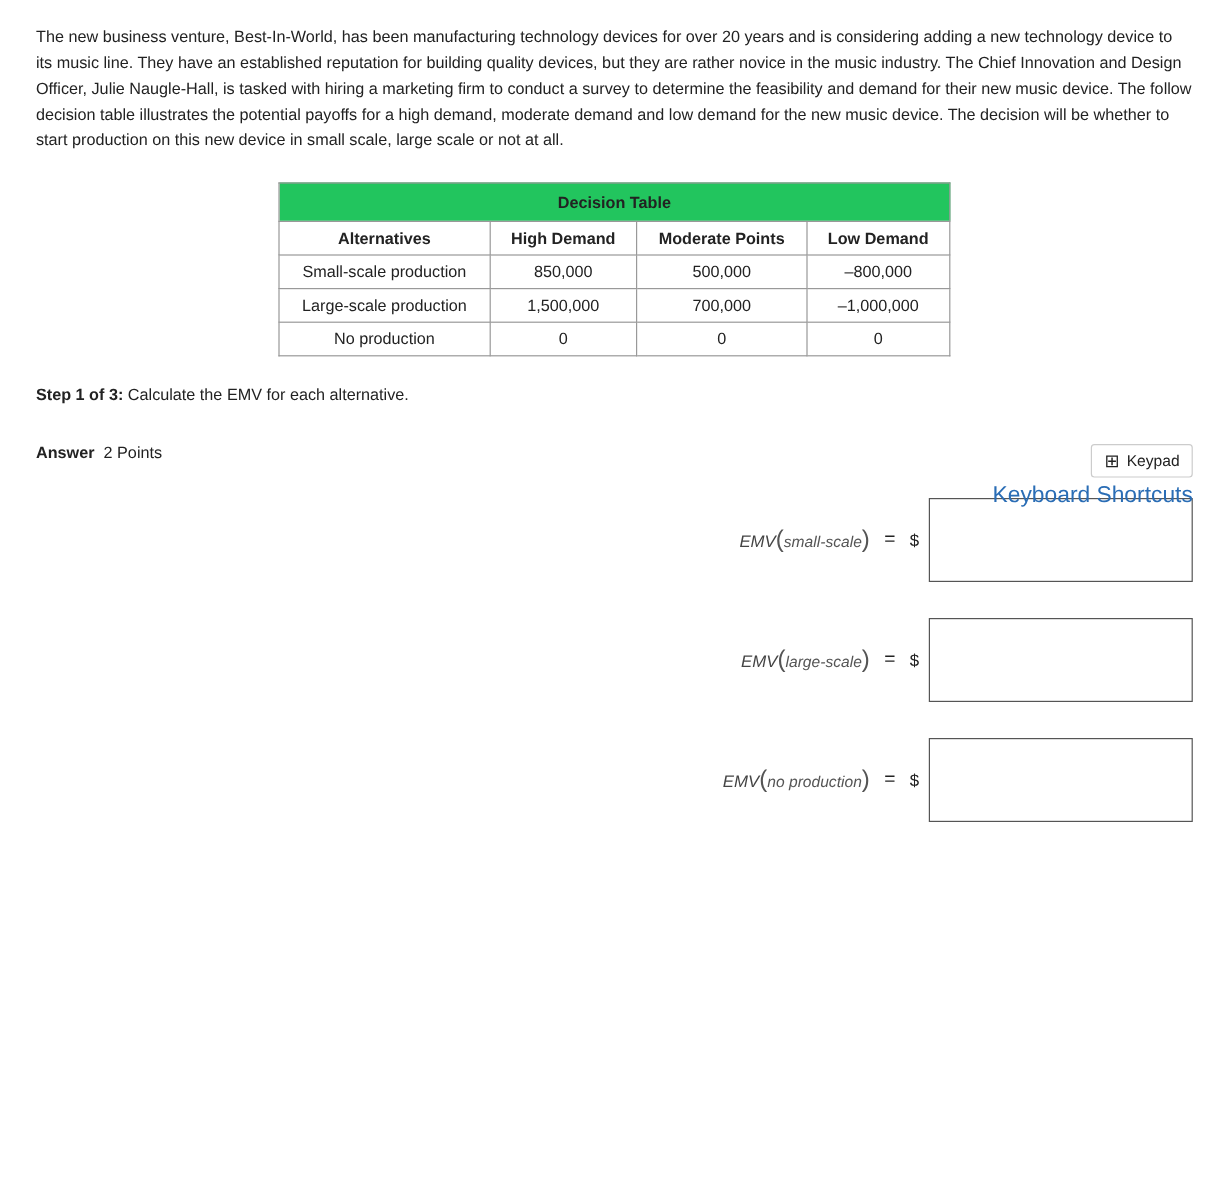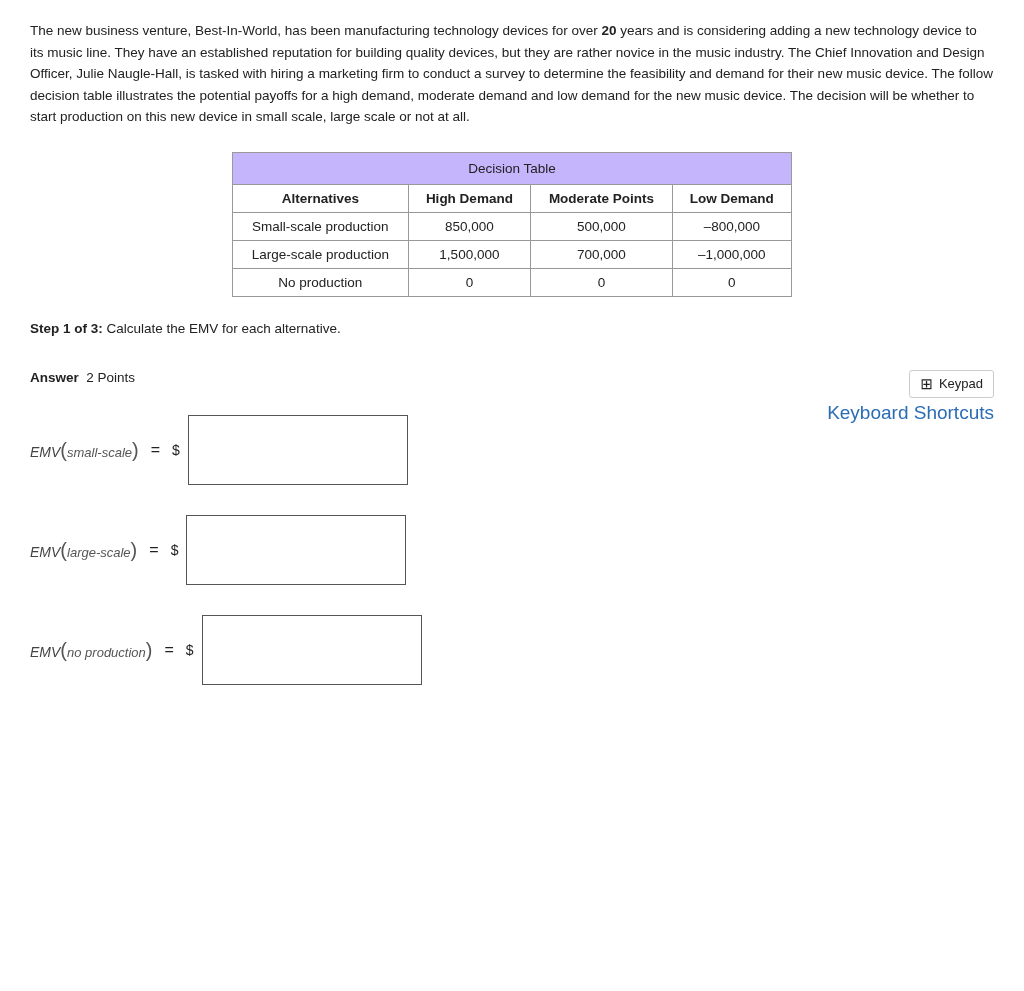--- a/index.html
+++ b/index.html
@@ -10,44 +10,44 @@
       background: #fff;
       padding: 20px 30px;
       max-width: 1024px;
     }
     .intro-text {
       line-height: 1.6;
       margin-bottom: 24px;
       font-size: 13.5px;
     }
     .intro-text strong {
-      font-weight: bold;
+      font-weight: normal;
       margin-top: 13px;
     }
     .table-container {
       display: flex;
       justify-content: center;
       margin-bottom: 24px;
     }
     .decision-table {
       border-collapse: collapse;
       min-width: 560px;
     }
     .decision-table th,
     .decision-table td {
       border: 1px solid #999;
       padding: 6px 14px;
       text-align: center;
       font-size: 13.5px;
     }
     .decision-table .table-title {
-      font-weight: normal;
+      font-weight: bold;
       text-align: center;
       border: 1px solid #999;
-      background: #c4b5fd;
+      background: #22c55e;
       padding: 8px;
     }
     .decision-table .state-header {
       font-weight: bold;
       text-align: center;
     }
     .decision-table .col-header {
       font-weight: bold;
     }
     .decision-table .alt-cell {
@@ -101,21 +101,21 @@
       color: #2a6db5;
       cursor: pointer;
       text-decoration: none;
       background: none;
       border: none;
       padding: 0;
     }
     .emv-formulas {
       display: flex;
       flex-direction: column;
-      align-items: flex-start;
+      align-items: flex-end;
       gap: 30px;
       margin-top: 30px;
     }
     .emv-row {
       display: flex;
       align-items: center;
       gap: 8px;
     }
     .emv-label {
       font-size: 14px;

